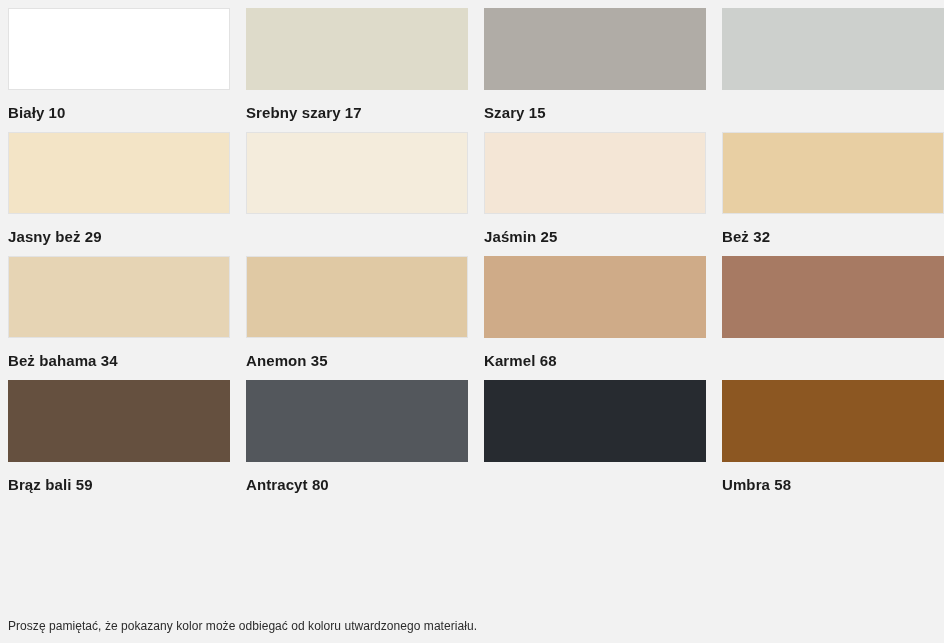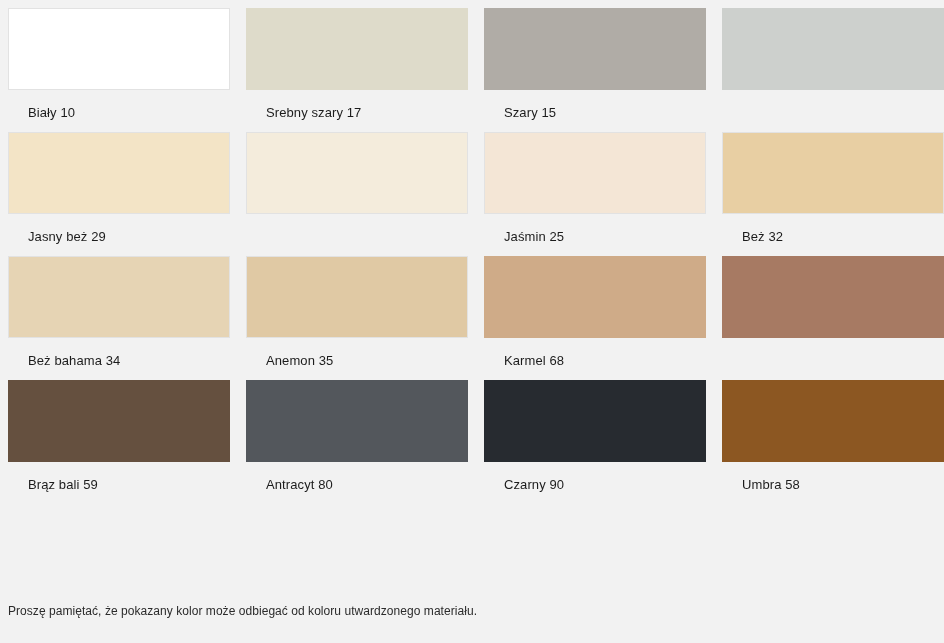--- a/index.html
+++ b/index.html
@@ -50,34 +50,33 @@
     display: block;
     box-sizing: border-box;
   }
 
   .swatch-chip.has-border {
     box-shadow: inset 0 0 0 1px #e2e2e2;
   }
 
   .swatch-label {
     display: block;
-    font-size: 13px;
+    font-size: 15px;
     line-height: 15px;
-    font-weight: normal;
+    font-weight: bold;
     color: #1c1c1c;
     padding-top: 15px;
     letter-spacing: 0.1px;
     white-space: nowrap;
-    margin-left: 20px;
   }
 
   .footer-note {
     position: absolute;
     left: 8px;
-    bottom: 24px;
+    bottom: 9px;
     font-size: 12px;
     line-height: 15px;
     color: #2b2b2b;
     letter-spacing: 0.05px;
     white-space: nowrap;
   }
 </style>
 </head>
 <body>
 
@@ -132,21 +131,20 @@
       <div class="swatch-cell">
         <div class="swatch-chip" style="background: rgb(101, 80, 63);"></div>
         <span class="swatch-label">Brąz bali 59</span>
       </div>
       <div class="swatch-cell">
         <div class="swatch-chip" style="background: rgb(83, 87, 92);"></div>
         <span class="swatch-label">Antracyt 80</span>
       </div>
       <div class="swatch-cell">
         <div class="swatch-chip" style="background: rgb(39, 43, 48);"></div>
-        <span class="swatch-label">Czarny 90</span>
       </div>
       <div class="swatch-cell">
         <div class="swatch-chip" style="background: rgb(140, 87, 34);"></div>
         <span class="swatch-label">Umbra 58</span>
       </div>
       <div class="swatch-cell empty"></div>
     </div>
 
   <div class="footer-note">Proszę pamiętać, że pokazany kolor może odbiegać od koloru utwardzonego materiału.</div>
 

